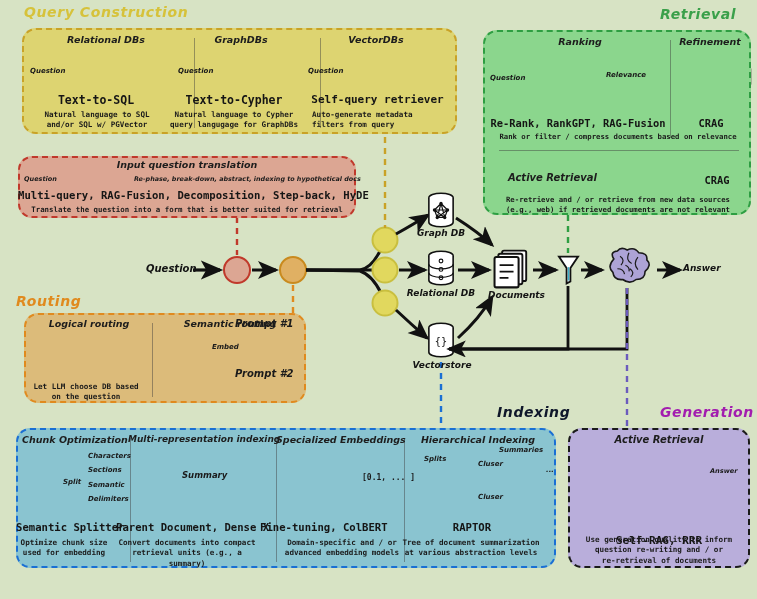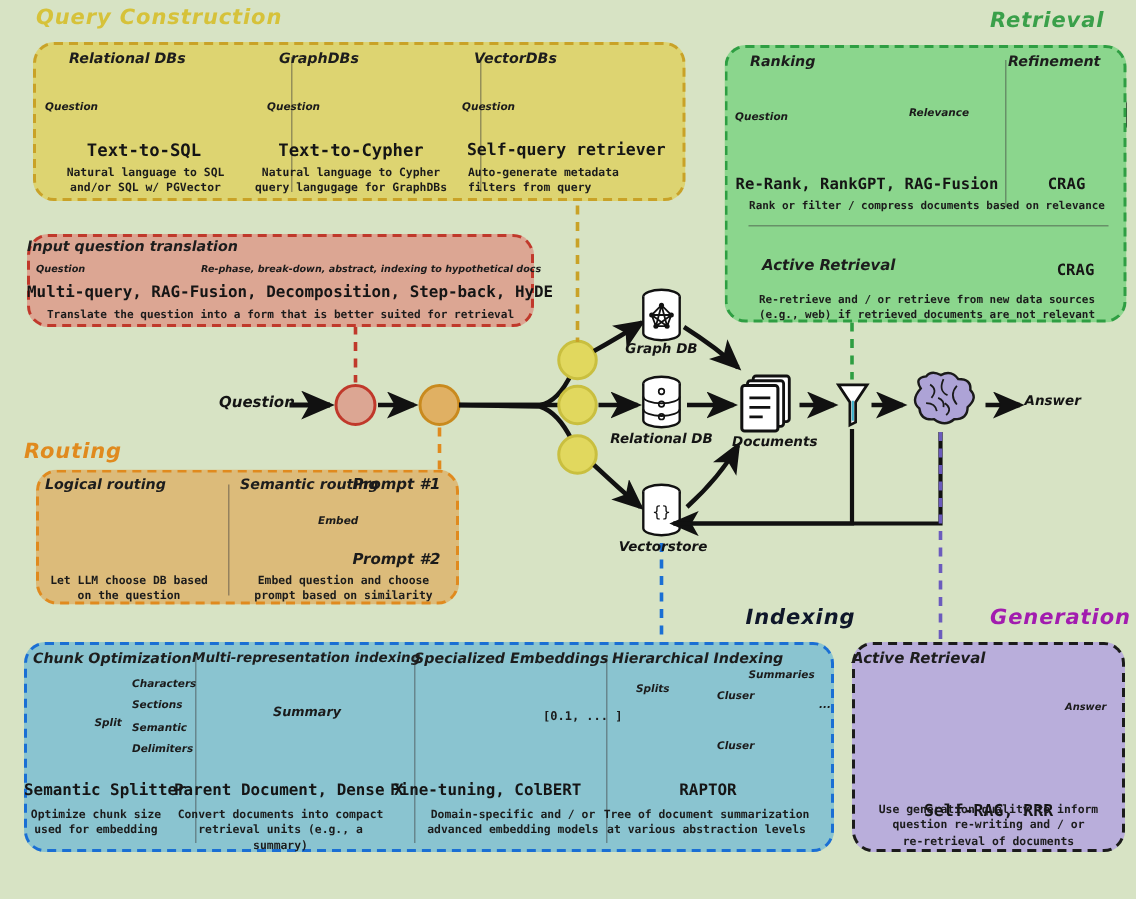--- a/index.html
+++ b/index.html
@@ -24,21 +24,21 @@
     position:absolute;
     border-style:dashed;border-width:2px;
     border-radius:14px;
     box-sizing:border-box;
   }
 
   .divider{position:absolute;width:1px;background:rgba(60,60,60,.45);}
   .hdivider{position:absolute;height:1px;background:rgba(60,60,60,.45);}
 
   .sub-h{
-    position:absolute;white-space:nowrap;
+    position:absolute;text-align:center;white-space:nowrap;
     font-family:"DejaVu Sans", sans-serif;
     font-size:9.5px;font-style:italic;font-weight:600;color:#1d1d1d;
   }
   .big-label{
     position:absolute;text-align:center;white-space:nowrap;
     font-family:"DejaVu Sans Mono", monospace;
     font-size:11.5px;font-weight:700;color:#151515;
   }
   .desc{
     position:absolute;text-align:center;
@@ -331,22 +331,20 @@
   <div class="panel" style="left:24px;top:313px;width:282px;height:90px;background:#dcbb7a;border-color:#e08a1e;">
     <div class="divider" style="left:126px;top:8px;height:74px;"></div>
   </div>
   <div class="sub-h" style="left:30px;top:318px;width:118px;">Logical routing</div>
   <div class="sub-h" style="left:160px;top:318px;width:140px;">Semantic routing</div>
   <div class="tiny9" style="left:235px;top:318px;font-size:10px;">Prompt #1</div>
   <div class="tiny" style="left:212px;top:343px;">Embed</div>
   <div class="tiny9" style="left:235px;top:368px;font-size:10px;">Prompt #2</div>
   <div class="desc" style="left:26px;top:382px;width:120px;white-space:pre-line;">Let LLM choose DB based
 on the question</div>
-  <div class="desc" style="left:156px;top:382px;width:146px;white-space:pre-line;">Embed question and choose
-prompt based on similarity</div>
 
   <div class="sec-title" style="left:660px;top:6px;color:#3aa04a;">Retrieval</div>
   <div class="panel" style="left:483px;top:30px;width:268px;height:185px;background:#8bd68d;border-color:#2e9e42;">
     <div class="divider" style="left:185px;top:8px;height:98px;"></div>
     <div class="hdivider" style="left:14px;top:118px;width:240px;"></div>
   </div>
   <div class="sub-h" style="left:500px;top:36px;width:160px;">Ranking</div>
   <div class="sub-h" style="left:672px;top:36px;width:76px;">Refinement</div>
   <div class="tiny" style="left:490px;top:74px;">Question</div>
   <div class="tiny" style="left:606px;top:71px;">Relevance</div>

